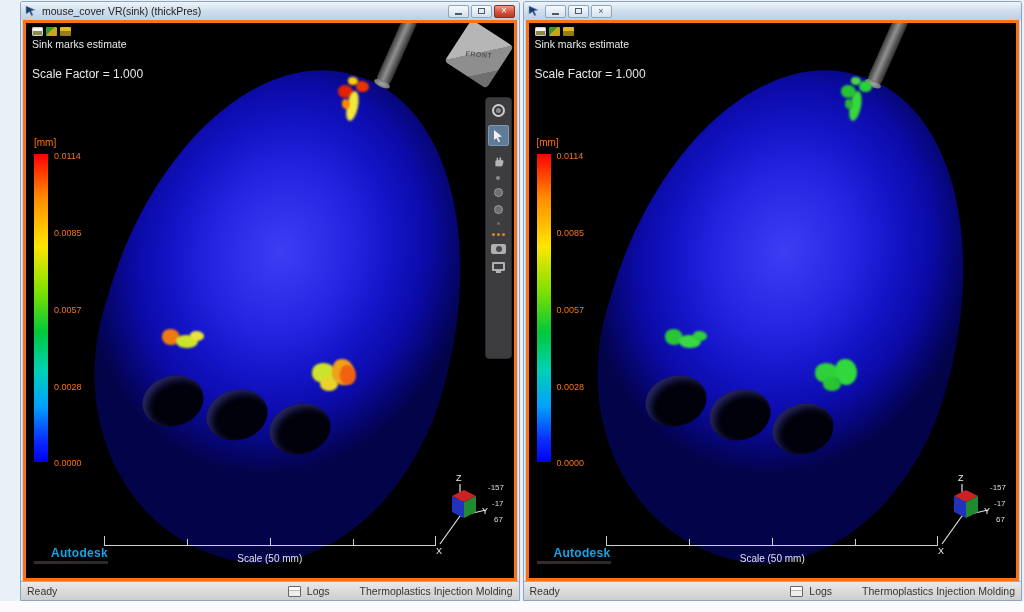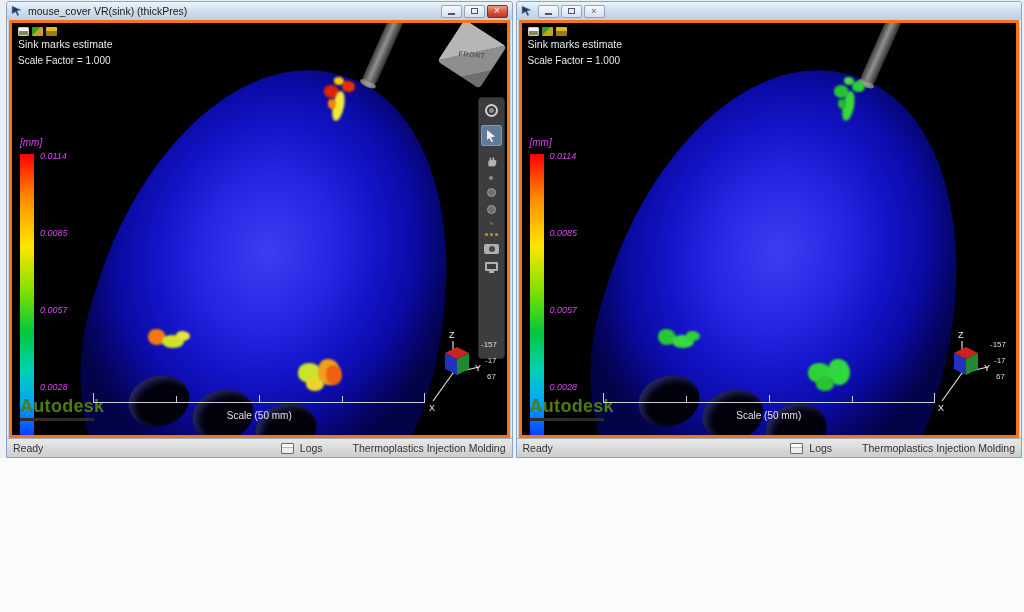--- a/index.html
+++ b/index.html
@@ -1,17 +1,17 @@
 <!DOCTYPE html>
 <html><head>
 <meta charset="utf-8">
 <style>
   * { margin:0; padding:0; box-sizing:border-box; }
   html,body { width:1024px; height:612px; background:#fbfbfb; font-family:"Liberation Sans",sans-serif; overflow:hidden; }
-  .mdi { position:absolute; left:0; top:0; width:1024px; height:458px; display:flex; gap:3px; padding:1px 2px 0 6px; background:#e9f0f8; }
+  .mdi { position:absolute; left:0; top:0; width:1024px; height:601px; display:flex; gap:3px; padding:1px 2px 0 20px; background:#e9f0f8; }
 
   
   .window { flex:1; display:flex; flex-direction:column; background:#bfd2e6; border:1px solid #8aa4c1; border-radius:3px 3px 0 0; overflow:hidden; box-shadow:inset 0 0 0 1px #e2ecf7; }
   .titlebar { height:18px; flex:0 0 18px; display:flex; align-items:center; gap:5px; padding:0 4px; background:linear-gradient(#eef4fa,#cfdeee 50%,#bccfe4); font-size:10.5px; color:#1c1c1c; }
   .title-text { flex:1; white-space:nowrap; overflow:hidden; }
   .winbtns { display:flex; gap:2px; }
   .wbtn { width:21px; height:13px; border:1px solid #8fa4bd; border-radius:2px; background:linear-gradient(#f6fafd,#d4e0ec); display:flex; align-items:center; justify-content:center; color:#4a5a6e; font-size:9px; line-height:1; }
   .g-min { width:7px; height:2px; background:#4a5a6e; margin-top:6px; }
   .g-res { width:7px; height:6px; border:1px solid #4a5a6e; }
   .wbtn.close-red { background:linear-gradient(#f0977f,#d4553c 55%,#b93a24); border-color:#8e2f1c; color:#fff; font-size:10px; }
@@ -33,23 +33,23 @@
   .sprue { position:absolute; width:15px; height:78px; transform:rotate(24deg); transform-origin:top center; background:linear-gradient(90deg,#3a3a3a,#909090 45%,#2e2e2e); border-radius:4px/8px; }
   .sprue::after { content:''; position:absolute; left:-1px; bottom:-3px; width:17px; height:7px; border-radius:50%; background:radial-gradient(#a8a8a8,#5a5a5a); }
 
   .plot-head { position:absolute; left:6px; top:4px; color:#e8e8e8; }
   .plot-icons { display:flex; gap:3px; margin-bottom:2px; }
   .pico { width:11px; height:9px; border-radius:1px; }
   .pico-1 { border:1px solid #ccc; background:linear-gradient(#f4f4f4 0 45%, #8a8a4a 45%); }
   .pico-2 { background:linear-gradient(135deg,#3a9a2a 0 42%, #c9a41a 42%); }
   .pico-3 { background:linear-gradient(180deg,#e0bb20 0 40%, #9a7d12 40%); }
   .result-title { font-size:10.5px; }
-  .scale-factor { font-size:10px; margin-top:5px; }
-
-  .legend { position:absolute; left:8px; top:114px; color:#d946ef;font-style:italic; }
+  .scale-factor { font-size:12px; margin-top:17px; }
+
+  .legend { position:absolute; left:8px; top:114px; color:#f97316; }
   .legend-unit { font-size:10px; margin-bottom:6px; }
   .legend-body { position:relative; }
   .legend-bar { width:14px; height:308px; background:linear-gradient(#ff0000 0%, #ff8a00 14%, #ffe600 30%, #7ae000 45%, #00c83c 58%, #00d2b4 70%, #00a0ff 82%, #0b2cff 93%, #0000ee 100%); }
   .legend-ticks { position:absolute; left:20px; top:0; width:44px; height:308px; font-size:9px; }
   .legend-ticks span { position:absolute; left:0; }
   .lt0{top:-3px;} .lt1{top:74px;} .lt2{top:151px;text-align:center;} .lt3{top:228px;} .lt4{top:304px;}
 
   .viewcube { position:absolute; right:10px; top:6px; width:50px; height:50px; transform:rotate(33deg); border-radius:4px;
               background:linear-gradient(135deg,#b6b6b6 0 48%,#8e8e8e 48% 78%,#6f6f6f 78%); display:flex; align-items:center; justify-content:center; }
   .viewcube span { transform:rotate(-28deg); font-size:7px; letter-spacing:.5px; color:#565656; font-weight:bold; }
@@ -65,21 +65,21 @@
   .cam { width:15px; height:10px; background:#b0b0b0; border-radius:2px; position:relative; }
   .cam::after { content:''; position:absolute; left:5px; top:2px; width:6px; height:6px; background:#4a4a4a; border-radius:50%; }
   .monitor { width:13px; height:9px; border:2px solid #b0b0b0; border-radius:1px; position:relative; }
   .monitor::after { content:''; position:absolute; left:2px; bottom:-4px; width:5px; height:2px; background:#b0b0b0; }
 
   .ruler { position:absolute; left:50%; transform:translateX(-50%); bottom:32px; width:332px; height:10px; border-bottom:1px solid #cfcfcf; }
   .ruler b { position:absolute; bottom:0; width:1px; background:#cfcfcf; }
   .rk0{left:0;height:9px;} .rk1{left:25%;height:6px;} .rk2{left:50%;height:7px;} .rk3{left:75%;height:6px;} .rk4{right:0;height:9px;}
   .ruler-label { position:absolute; left:50%; transform:translateX(-50%); bottom:14px; color:#e2e2e2; font-size:10px; white-space:nowrap; }
 
-  .brand { position:absolute; left:8px; bottom:14px; color:#4d7c0f; font-weight:bold; font-size:18px; letter-spacing:.3px; }
+  .brand { position:absolute; left:8px; bottom:14px; color:#0ea5e9; font-weight:bold; font-size:12px; letter-spacing:.3px;text-align:right; }
   .brand::after { content:''; display:block; width:74px; height:3px; margin-top:1px; background:linear-gradient(90deg,#3a2a2a,#2a2a2a); }
 
   .triad { position:absolute; right:4px; bottom:20px; }
   .triad text { fill:#eee; font-size:9px; font-family:"Liberation Sans",sans-serif; }
   .triad .num { font-size:8px; fill:#ddd; }
 </style>
 </head>
 <body>
 
 <div class="mdi">

